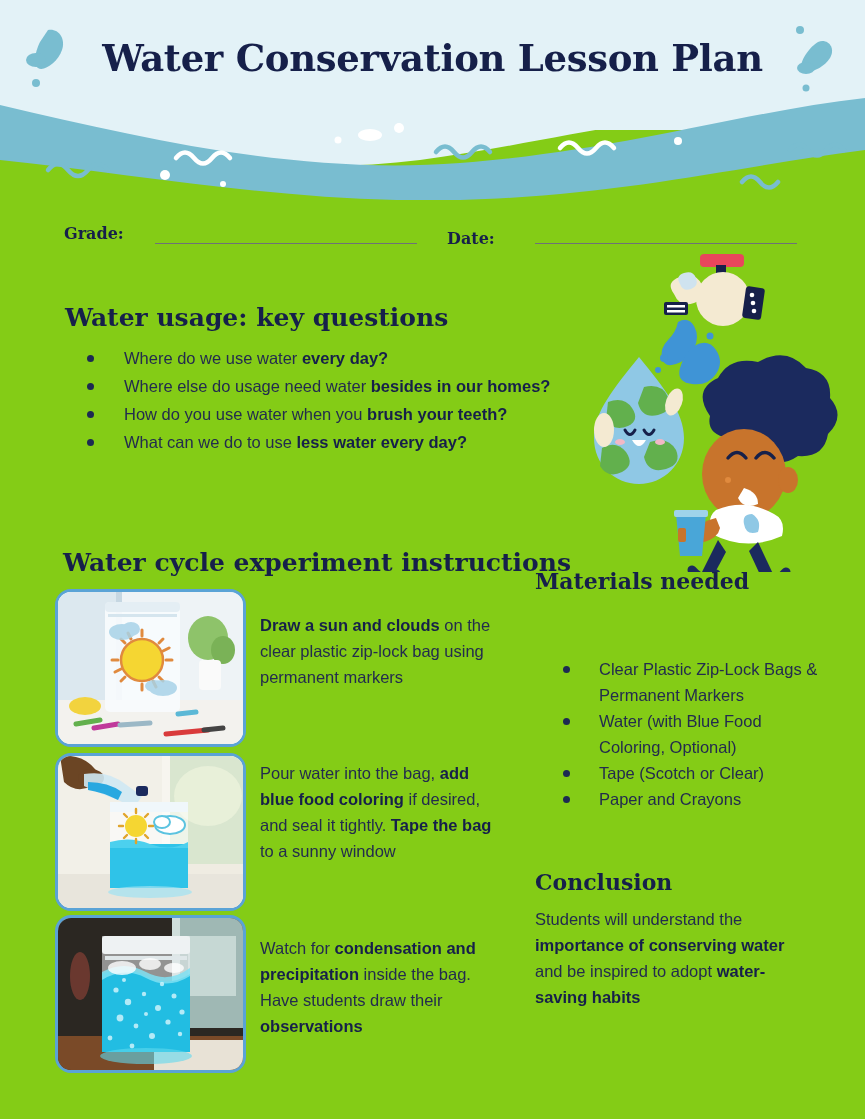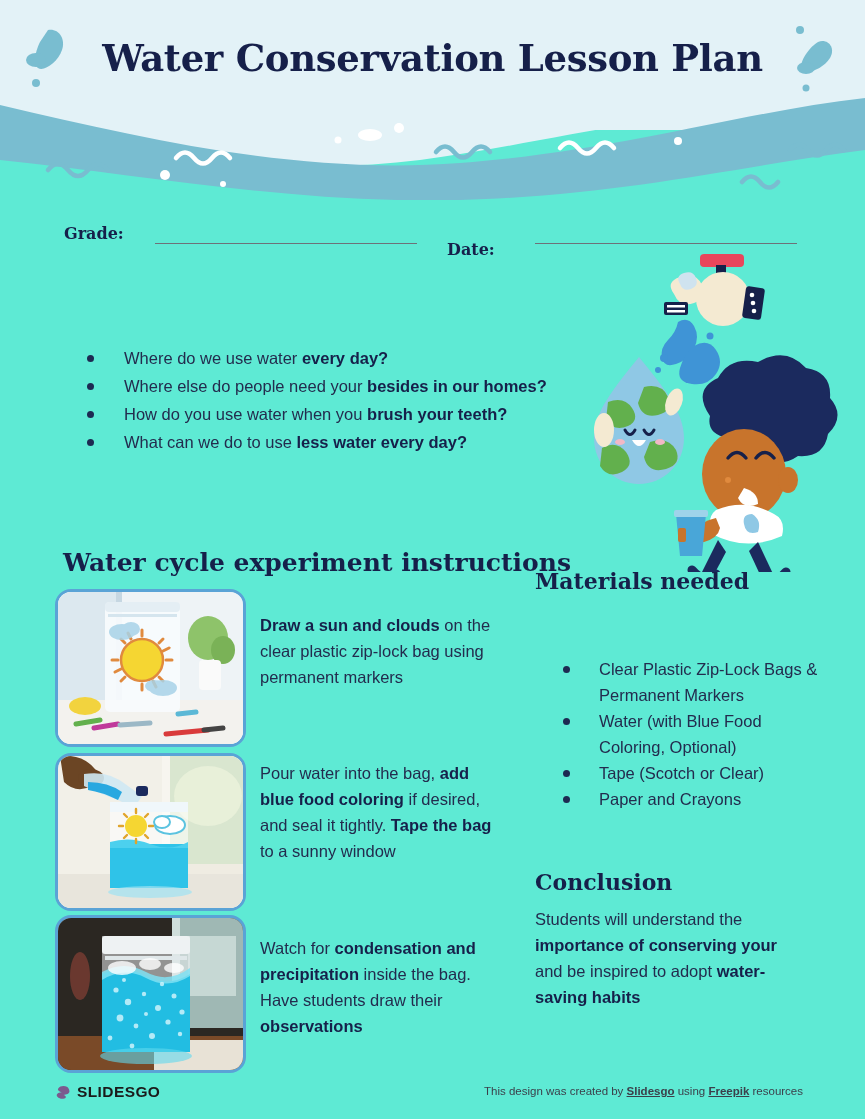--- a/index.html
+++ b/index.html
@@ -3,21 +3,21 @@
 <meta charset="utf-8">
 <style>
   html,body{margin:0;padding:0;}
   body{
     width:865px;height:1119px;
     background:#ffffff;
     font-family:"Liberation Sans", sans-serif;
     overflow:hidden;
     position:relative;
   }
-  .page{position:relative;width:865px;height:1119px;overflow:hidden;background:#5eead4;}
+  .page{position:relative;width:865px;height:1119px;overflow:hidden;background:#84cc16;}
 
   
   .header{position:absolute;left:0;top:0;width:865px;height:200px;overflow:hidden;}
   .header-bg{position:absolute;left:0;top:0;width:865px;height:130px;background:#e3f2f7;}
   .header-svg{position:absolute;left:0;top:0;width:865px;height:200px;}
   .header-title{
     position:absolute;left:0;top:36px;width:865px;text-align:center;
     font-family:"DejaVu Serif", serif;
     font-weight:bold;
     font-size:37px;
@@ -27,21 +27,21 @@
   }
 
   
   .meta-row{position:absolute;left:0;top:224px;width:865px;height:26px;}
   .meta-label{
     position:absolute;
     font-family:"DejaVu Serif", serif;
     font-weight:bold;font-size:16px;color:#16204a;
   }
   .meta-label.grade{left:64px;top:0;}
-  .meta-label.date{left:447px;top:16px;}
+  .meta-label.date{left:447px;top:5px;}
   .meta-line{position:absolute;height:0;border-top:1.6px solid #6e7178;top:19px;}
   .meta-line.grade-line{left:155px;width:262px;}
   .meta-line.date-line{left:535px;width:262px;}
 
   
   .h2{
     font-family:"DejaVu Serif", serif;
     font-weight:bold;color:#16204a;
     position:absolute;
   }
@@ -191,26 +191,27 @@
     <div class="header-title">Water Conservation Lesson Plan</div>
   </div>
 
   <div class="meta-row">
     <div class="meta-label grade">Grade:</div>
     <div class="meta-line grade-line"></div>
     <div class="meta-label date">Date:</div>
     <div class="meta-line date-line"></div>
   </div>
 
+  <div class="h2 sec-questions">Water usage: key questions</div>
   <ul class="q-list">
     <li class="q-item">
       <span>Where do we use water </span><b>every day?</b>
     </li>
     <li class="q-item">
-      <span>Where else do people need your </span><b>besides in our homes?</b>
+      <span>Where else do usage need water </span><b>besides in our homes?</b>
     </li>
     <li class="q-item">
       <span>How do you use water when you </span><b>brush your teeth?</b>
     </li>
     <li class="q-item">
       <span>What can we do to use </span><b>less water every day?</b>
     </li>
   </ul>
 
   <svg class="illo" viewBox="0 0 262 320">
@@ -447,30 +448,17 @@
   <div class="h3 sec-materials">Materials needed</div>
   <ul class="m-list">
     <li class="m-item">Clear Plastic Zip-Lock Bags &amp; Permanent Markers</li>
     <li class="m-item">Water (with Blue Food Coloring, Optional)</li>
     <li class="m-item">Tape (Scotch or Clear)</li>
     <li class="m-item">Paper and Crayons</li>
   </ul>
 
   <div class="h3 sec-conclusion">Conclusion</div>
   <div class="conclusion-text">
-    <span>Students will understand the </span><b>importance of conserving your</b><span> and be inspired to adopt </span><b>water-saving habits</b>
+    <span>Students will understand the </span><b>importance of conserving water</b><span> and be inspired to adopt </span><b>water-saving habits</b>
   </div>
 
-  <div class="footer">
-    <div class="logo">
-      <svg width="17" height="17" viewBox="0 0 20 20">
-        <path d="M14.5,3.5 C11,1.5 6,2 4,5 C2.2,7.7 5.5,9 8,9.6 C5,9.8 2,10.8 2,13
-                 C2,16 7,18.5 11,17 C14,15.9 13,13.6 10,12.8 C13.5,12.6 17,11.2 17,8.8
-                 C17,6.4 15.6,4.4 14.5,3.5 Z" fill="#7b5a8e"></path>
-      </svg>
-      <span class="logo-text">SLIDESGO</span>
-    </div>
-    <div class="credit">
-      <span>This design was created by </span><u>Slidesgo</u><span> using </span><u>Freepik</u><span> resources</span>
-    </div>
-  </div>
 
 </div>
 
 </body></html>

